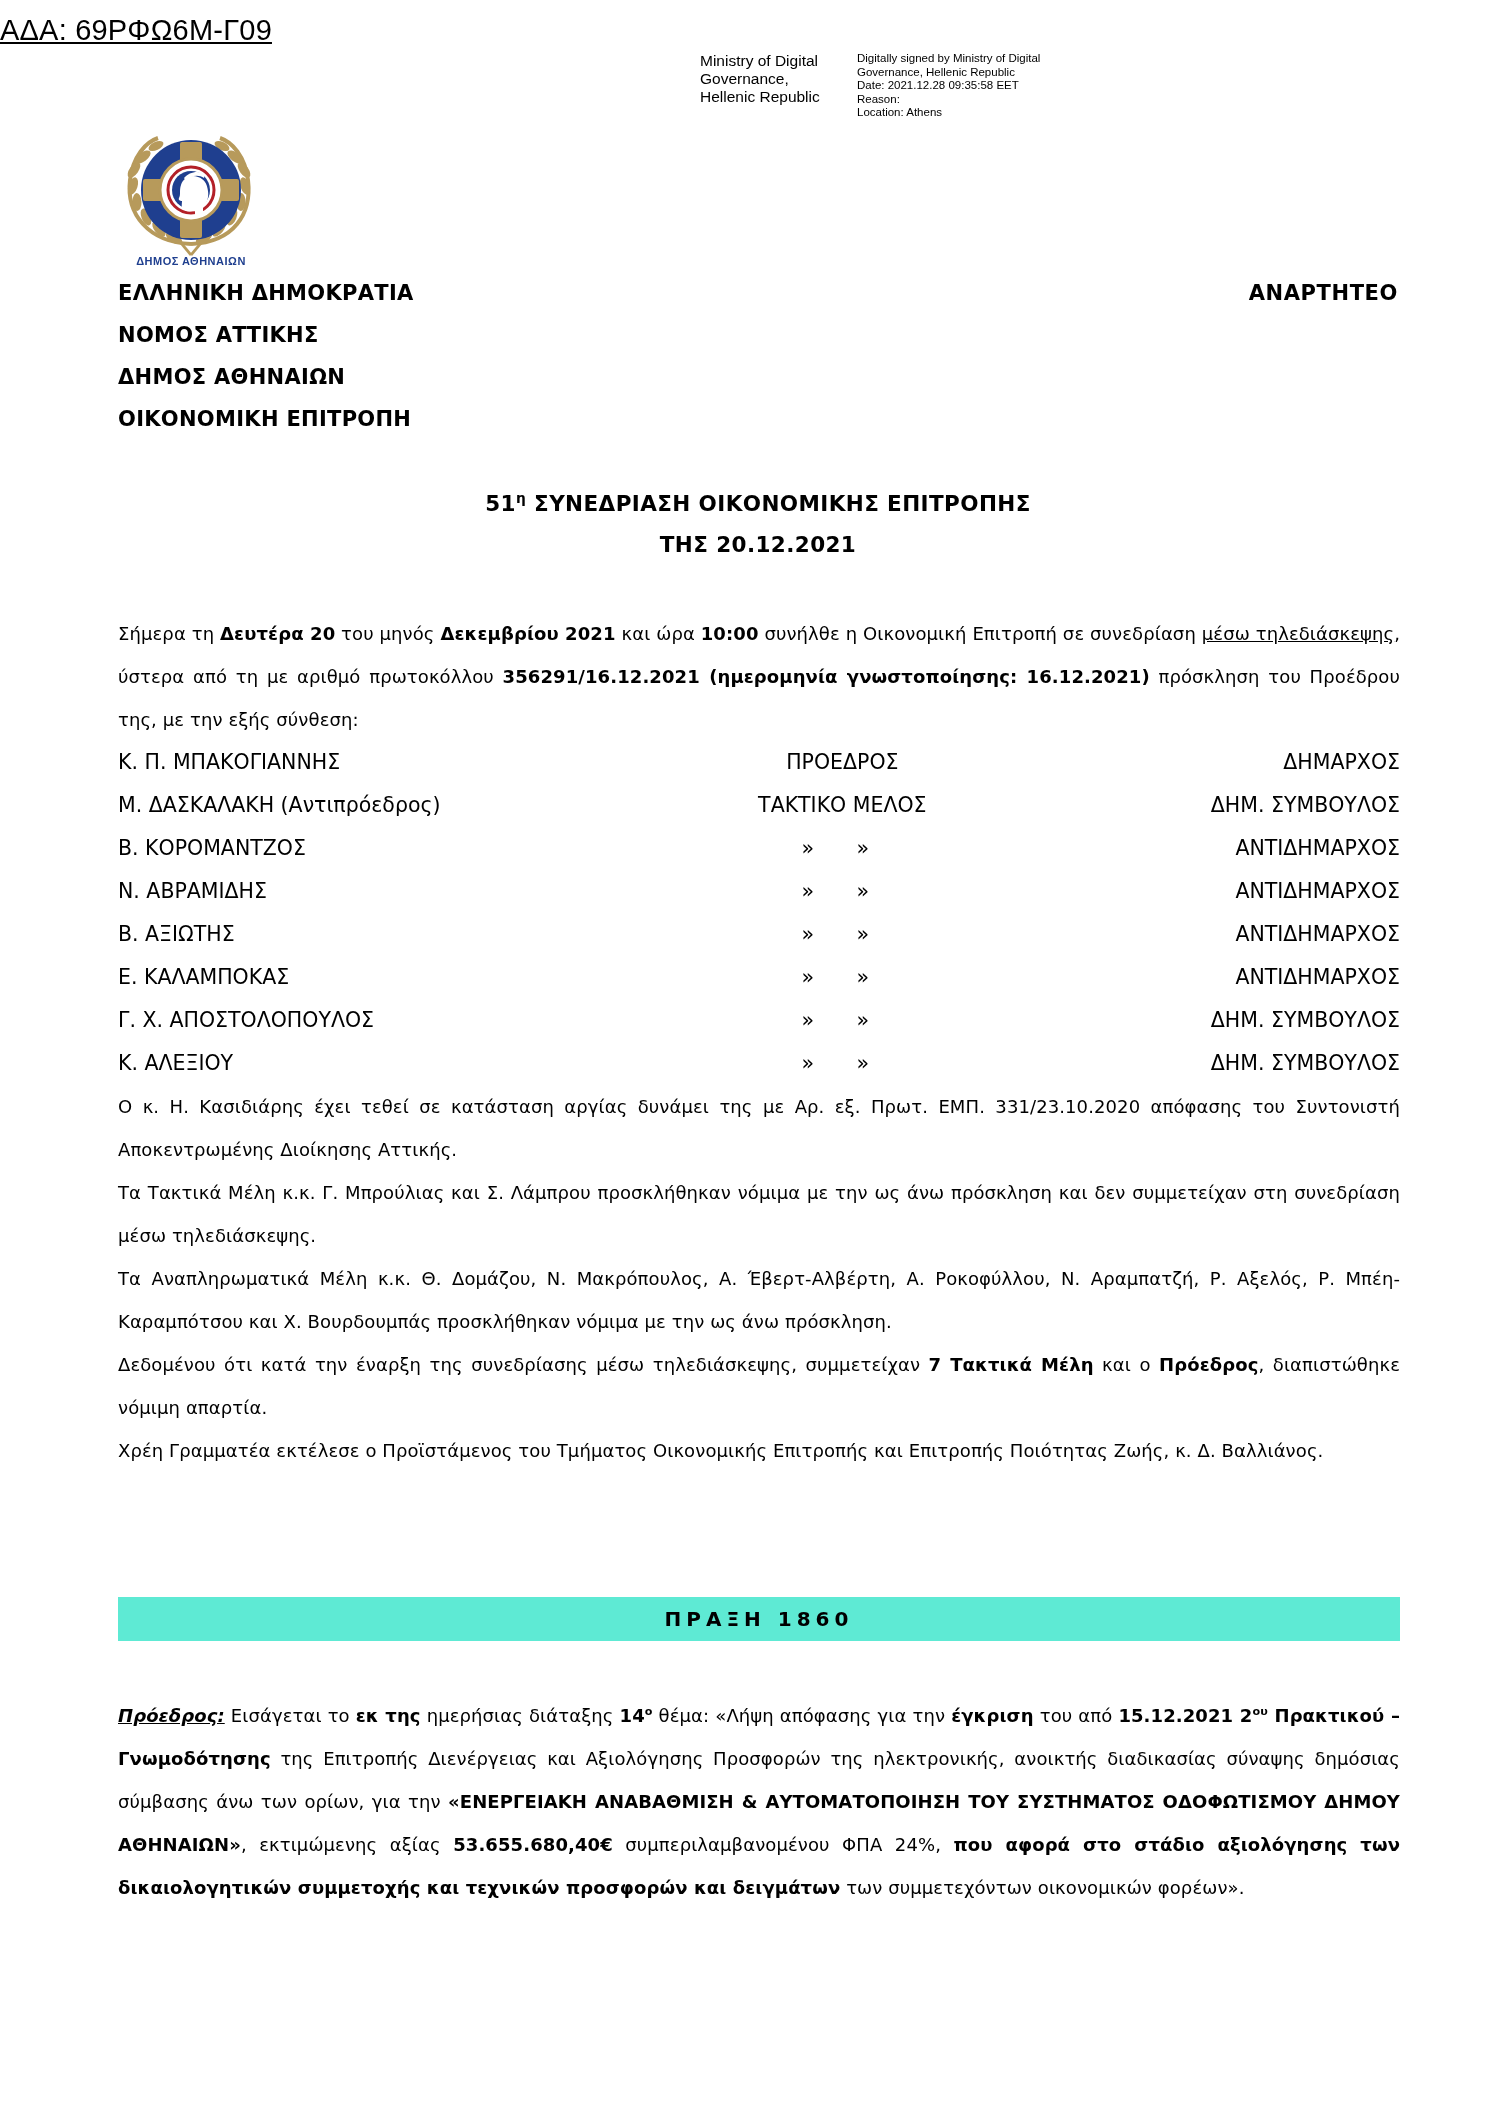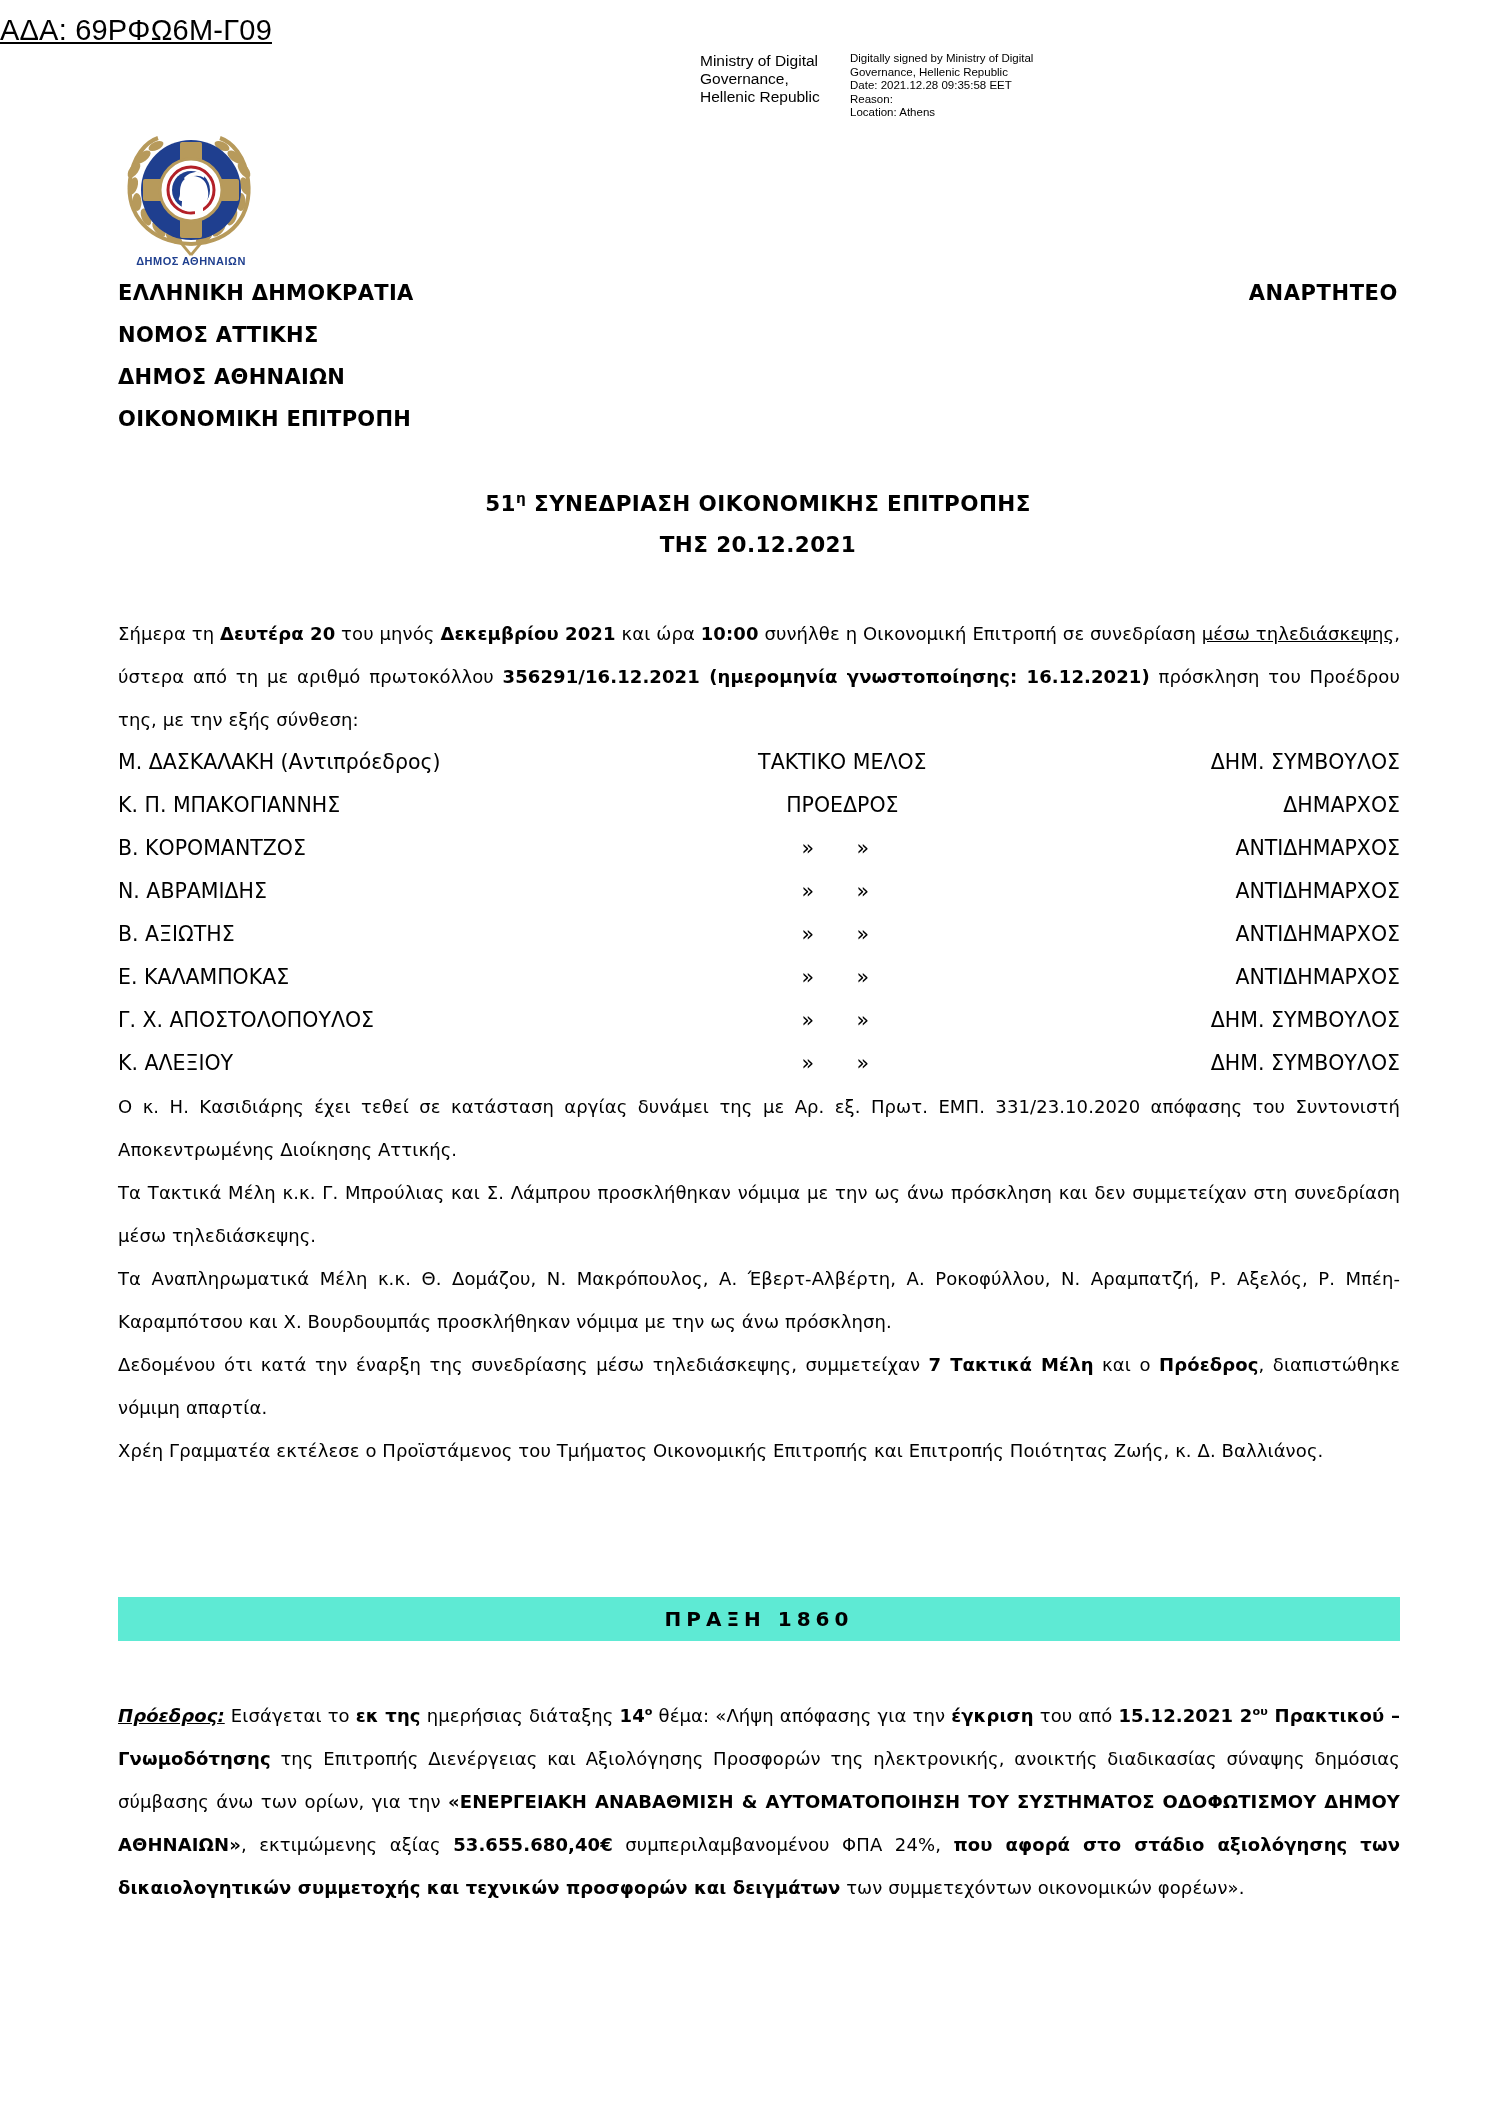--- a/index.html
+++ b/index.html
@@ -30,21 +30,21 @@
     letter-spacing: 0.2px;
     white-space: nowrap;
     text-decoration: underline;
   }
   .sig-wrap {
     position: absolute;
     top: 52px;
     left: 700px;
     display: flex;
     align-items: flex-start;
-    gap: 10px;
+    gap: 17px;
   }
   .sig-left {
     width: 140px;
     font-family: "Liberation Sans", sans-serif;
     font-size: 15.5px;
     line-height: 1.17;
     color: #000;
   }
   .sig-right {
     width: 215px;
@@ -262,28 +262,28 @@
     <div>ΤΗΣ 20.12.2021</div>
   </div>
 
   <div class="body-area">
 
     <p class="para"><span>Σήμερα τη </span><b>Δευτέρα 20</b><span> του μηνός </span><b>Δεκεμβρίου 2021</b><span> και ώρα </span><b>10:00</b><span> συνήλθε η Οικονομική Επιτροπή σε συνεδρίαση </span><span class="u">μέσω τηλεδιάσκεψης</span><span>, ύστερα από τη με αριθμό πρωτοκόλλου </span><b>356291/16.12.2021 (ημερομηνία γνωστοποίησης: 16.12.2021)</b><span> πρόσκληση του Προέδρου της, με την εξής σύνθεση:</span></p>
 
     <table class="members">
       <tbody>
         <tr>
+          <td class="c-name">Κ. Π. ΜΠΑΚΟΓΙΑΝΝΗΣ</td>
+          <td class="c-role">ΠΡΟΕΔΡΟΣ</td>
+          <td class="c-title">ΔΗΜΑΡΧΟΣ</td>
+        </tr>
+        <tr>
           <td class="c-name">Μ. ΔΑΣΚΑΛΑΚΗ (Αντιπρόεδρος)</td>
           <td class="c-role">ΤΑΚΤΙΚΟ ΜΕΛΟΣ</td>
           <td class="c-title">ΔΗΜ. ΣΥΜΒΟΥΛΟΣ</td>
-        </tr>
-        <tr>
-          <td class="c-name">Κ. Π. ΜΠΑΚΟΓΙΑΝΝΗΣ</td>
-          <td class="c-role">ΠΡΟΕΔΡΟΣ</td>
-          <td class="c-title">ΔΗΜΑΡΧΟΣ</td>
         </tr>
         <tr>
           <td class="c-name">Β. ΚΟΡΟΜΑΝΤΖΟΣ</td>
           <td class="c-role ditto">» »</td>
           <td class="c-title">ΑΝΤΙΔΗΜΑΡΧΟΣ</td>
         </tr>
         <tr>
           <td class="c-name">Ν. ΑΒΡΑΜΙΔΗΣ</td>
           <td class="c-role ditto">» »</td>
           <td class="c-title">ΑΝΤΙΔΗΜΑΡΧΟΣ</td>

